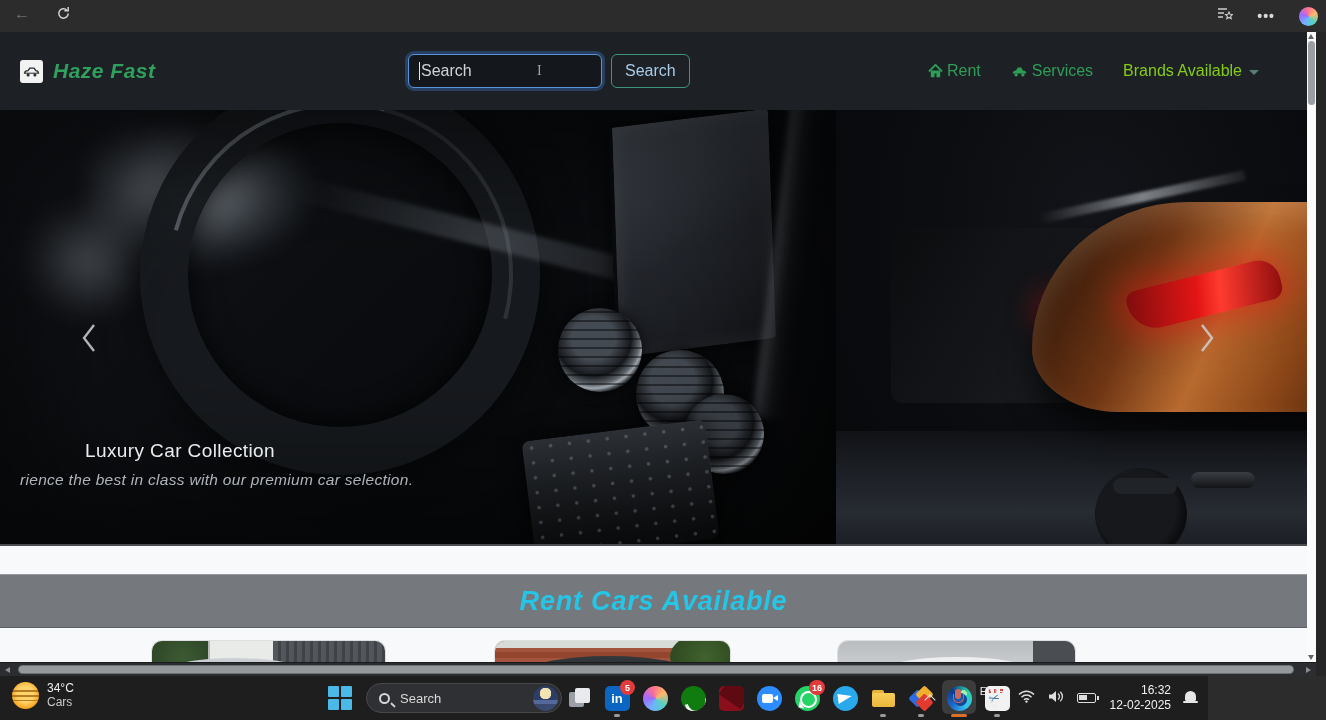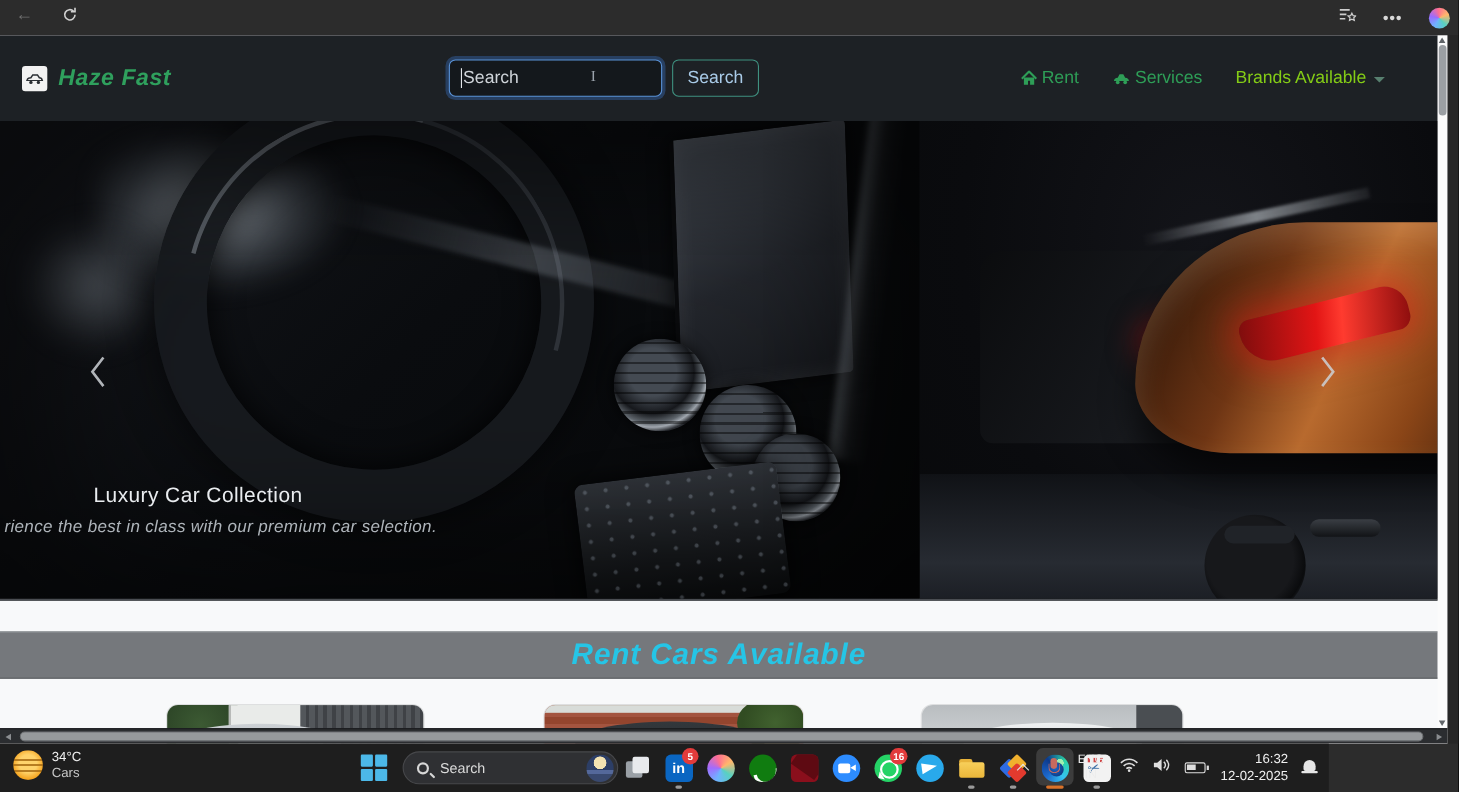--- a/index.html
+++ b/index.html
@@ -114,24 +114,24 @@
         background:radial-gradient(circle at 45% 45%, #17181b 0 55%, #0a0b0d 70%, #1f2227 78%, #0a0b0c 100%); }
   .exhaust { position:absolute; right:52px; bottom:58px; width:64px; height:16px; border-radius:8px;
         background:linear-gradient(#3a3e44,#111316); box-shadow:-78px 6px 0 0 #202328; }
 
   .chev { position:absolute; top:205px; width:34px; height:46px; display:flex; align-items:center; justify-content:center; }
   .chev svg { stroke:#cdd1d6; stroke-width:2.4; fill:none; opacity:.85; }
   .chev-prev { left:72px; } .chev-next { left:1190px; }
 
   .hero-caption { position:absolute; left:0; top:330px; width:560px; color:#e8eaed; }
   .hero-title { margin-left:85px; font-size:19px; letter-spacing:.4px; color:#e9ecef; }
-  .hero-sub { margin-left:4px; margin-top:9px; font-size:15.5px; font-style:italic; color:#aeb4ba; letter-spacing:.3px; }
-
-  
-  .rent-band { position:absolute; top:542px; left:0; width:1307px; height:43px; background:#75787c;
+  .hero-sub { margin-left:20px; margin-top:9px; font-size:15.5px; font-style:italic; color:#aeb4ba; letter-spacing:.3px; }
+
+  
+  .rent-band { position:absolute; top:542px; left:0; width:1307px; height:54px; background:#75787c;
         border-top:1px solid #94979b; border-bottom:1px solid #5c5f63;
         display:flex; align-items:center; justify-content:center; }
   .rent-heading { font-size:27px; font-weight:700; font-style:italic; color:#25c5e6; letter-spacing:.8px; }
   .card { position:absolute; top:609px; height:35px; border-radius:10px 10px 0 0; overflow:hidden;
         box-shadow:0 0 0 1px rgba(0,0,0,.10); background:#dfe3df; }
   .card1 { left:152px; width:233px; }
   .card2 { left:495px; width:235px; }
   .card3 { left:838px; width:237px; }
   .c1-tree { position:absolute; left:-12px; top:-12px; width:84px; height:60px; border-radius:50%;
         background:radial-gradient(circle,#3c5a33,#2c4426 70%); }

